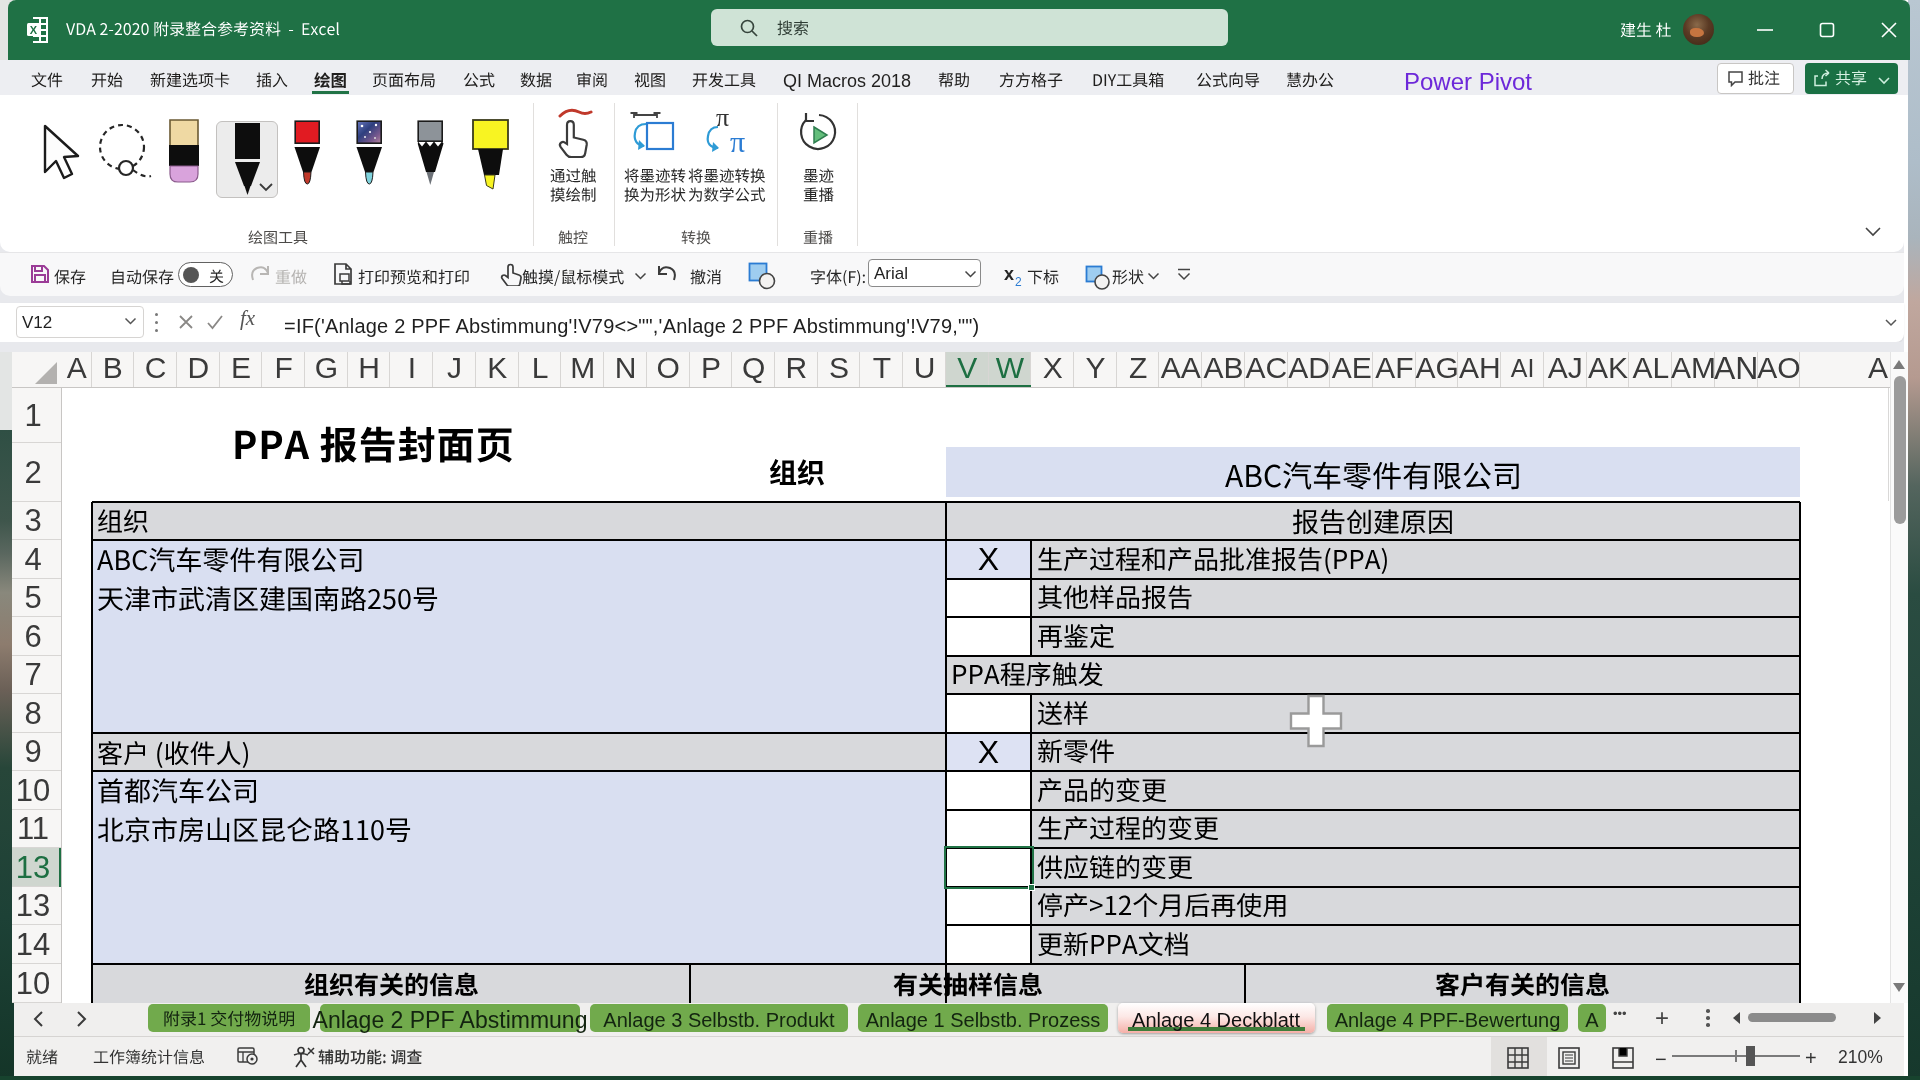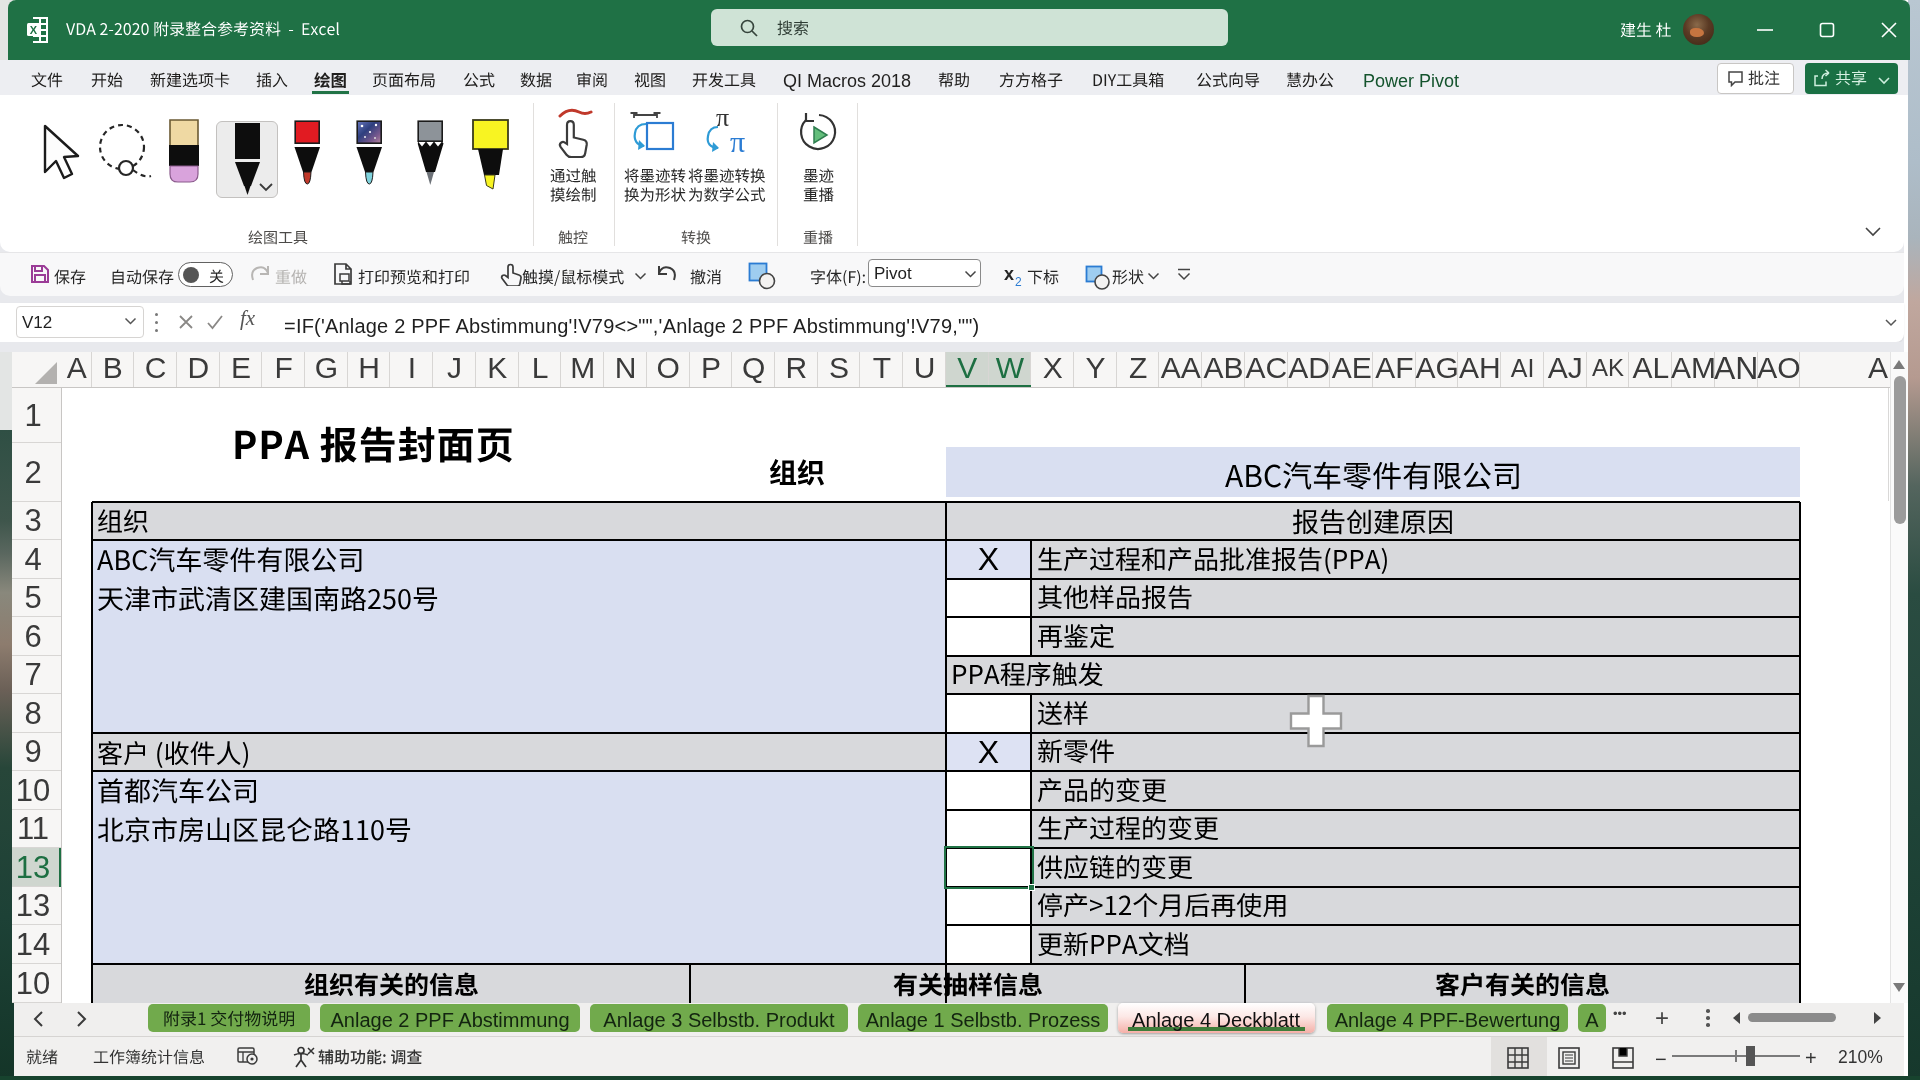--- a/index.html
+++ b/index.html
@@ -83,21 +83,21 @@
     <path transform="translate(0,16.0)" d="M5.2 -13C4.2 -10.6 2.6 -8.3 0.8 -6.8C1.1 -6.7 1.7 -6.2 1.9 -6C3.7 -7.6 5.4 -10 6.5 -12.6ZM10.6 -13.1L9.5 -12.6C10.7 -10.2 12.7 -7.5 14.4 -6C14.7 -6.3 15.1 -6.8 15.4 -7C13.8 -8.3 11.7 -10.9 10.6 -13.1ZM2.6 0.2C3.2 0 4 -0.1 12.5 -0.6C12.9 0 13.3 0.7 13.6 1.2L14.8 0.5C14 -0.9 12.3 -3.2 10.9 -4.9L9.8 -4.4C10.4 -3.6 11.1 -2.7 11.7 -1.7L4.3 -1.3C5.9 -3.2 7.4 -5.6 8.8 -8L7.4 -8.6C6.2 -5.9 4.2 -3.1 3.6 -2.4C3 -1.6 2.5 -1.2 2.1 -1C2.3 -0.7 2.5 0 2.6 0.2ZM27.3 -12.7C28.2 -12.1 29.2 -11.2 29.6 -10.6L30.5 -11.4C30 -12 29 -12.8 28.2 -13.3ZM25 -13.4C25 -12.4 25.1 -11.4 25.1 -10.4L16.9 -10.4L16.9 -9.3L25.2 -9.3C25.6 -3.3 27 1.3 29.6 1.3C30.8 1.3 31.3 0.5 31.5 -2.3C31.1 -2.4 30.7 -2.7 30.4 -3C30.3 -0.8 30.1 0.1 29.7 0.1C28.1 0.1 26.8 -3.9 26.4 -9.3L31.2 -9.3L31.2 -10.4L26.4 -10.4C26.3 -11.4 26.3 -12.4 26.3 -13.4ZM16.9 -0.4L17.3 0.8C19.4 0.4 22.3 -0.3 25 -1L24.9 -2L21.5 -1.3L21.5 -5.7L24.5 -5.7L24.5 -6.9L17.4 -6.9L17.4 -5.7L20.3 -5.7L20.3 -1.1ZM39 -13.5C38.8 -12.7 38.4 -11.5 38 -10.7L33.6 -10.7L33.6 1.3L34.8 1.3L34.8 -9.5L45.3 -9.5L45.3 -0.3C45.3 0 45.2 0.1 44.9 0.1C44.6 0.1 43.5 0.1 42.3 0C42.5 0.4 42.7 0.9 42.7 1.3C44.2 1.3 45.2 1.3 45.8 1.1C46.3 0.9 46.5 0.5 46.5 -0.3L46.5 -10.7L39.3 -10.7C39.7 -11.4 40.1 -12.4 40.5 -13.2ZM38 -6.3L42 -6.3L42 -3.2L38 -3.2ZM36.9 -7.4L36.9 -0.9L38 -0.9L38 -2.1L43.1 -2.1L43.1 -7.4ZM51.4 -2.9C52.4 -2.1 53.5 -0.8 54 0L54.9 -0.8C54.4 -1.6 53.3 -2.7 52.3 -3.5L58.4 -3.5L58.4 -0.2C58.4 0.1 58.3 0.1 58 0.2C57.6 0.2 56.5 0.2 55.3 0.1C55.5 0.4 55.7 0.9 55.7 1.2C57.3 1.2 58.3 1.2 58.8 1C59.4 0.9 59.6 0.6 59.6 -0.1L59.6 -3.5L63.1 -3.5L63.1 -4.7L59.6 -4.7L59.6 -5.9L58.4 -5.9L58.4 -4.7L49 -4.7L49 -3.5L52.1 -3.5ZM50.2 -12.3L50.2 -8.1C50.2 -6.6 51 -6.3 53.6 -6.3C54.2 -6.3 59.3 -6.3 60 -6.3C62 -6.3 62.5 -6.7 62.7 -8.3C62.4 -8.4 61.9 -8.5 61.6 -8.7C61.4 -7.5 61.2 -7.3 59.9 -7.3C58.8 -7.3 54.4 -7.3 53.5 -7.3C51.7 -7.3 51.4 -7.5 51.4 -8.1L51.4 -9L61.2 -9L61.2 -12.8L50.2 -12.8ZM51.4 -11.7L60 -11.7L60 -10.1L51.4 -10.1Z" fill="#201f1e"></path>
   </svg>
 <svg style="position:absolute;left:1286.0px;top:70.0px;overflow:visible" width="50" height="21">
     <path transform="translate(0,16.0)" d="M4.5 -2.5L4.5 -0.4C4.5 0.8 5 1.1 6.8 1.1C7.1 1.1 9.9 1.1 10.3 1.1C11.6 1.1 12 0.7 12.2 -1.1C11.8 -1.2 11.4 -1.3 11.1 -1.5C11 -0.1 10.9 0 10.2 0C9.5 0 7.2 0 6.8 0C5.8 0 5.7 0 5.7 -0.4L5.7 -2.5ZM6.9 -2.5C7.6 -2 8.6 -1.3 9 -0.8L9.7 -1.5C9.3 -2 8.4 -2.7 7.6 -3.1ZM12.4 -2.2C13 -1.3 13.8 0 14 0.8L15.2 0.4C14.9 -0.4 14.2 -1.6 13.5 -2.5ZM2.5 -2.4C2.2 -1.5 1.7 -0.4 1.1 0.3L2.1 0.9C2.7 0.1 3.2 -1.1 3.5 -2ZM2.8 -5.8L2.8 -5L12.3 -5L12.3 -4L2.2 -4L2.2 -3.2L13.4 -3.2L13.4 -7.6L2.3 -7.6L2.3 -6.7L12.3 -6.7L12.3 -5.8ZM1.1 -9.5L1.1 -8.7L3.8 -8.7L3.8 -7.8L4.9 -7.8L4.9 -8.7L7.4 -8.7L7.4 -9.5L4.9 -9.5L4.9 -10.2L7 -10.2L7 -11L4.9 -11L4.9 -11.8L7.2 -11.8L7.2 -12.6L4.9 -12.6L4.9 -13.4L3.8 -13.4L3.8 -12.6L1.3 -12.6L1.3 -11.8L3.8 -11.8L3.8 -11L1.6 -11L1.6 -10.2L3.8 -10.2L3.8 -9.5ZM10.8 -13.4L10.8 -12.6L8.2 -12.6L8.2 -11.8L10.8 -11.8L10.8 -11L8.6 -11L8.6 -10.2L10.8 -10.2L10.8 -9.4L8 -9.4L8 -8.6L10.8 -8.6L10.8 -7.8L11.9 -7.8L11.9 -8.6L14.8 -8.6L14.8 -9.4L11.9 -9.4L11.9 -10.2L14.3 -10.2L14.3 -11L11.9 -11L11.9 -11.8L14.6 -11.8L14.6 -12.6L11.9 -12.6L11.9 -13.4ZM18.9 -7.9C18.5 -6.5 17.7 -4.7 16.7 -3.6L17.8 -3C18.8 -4.2 19.5 -6 20 -7.5ZM28.4 -7.7C29.2 -6.1 29.9 -4 30.2 -2.7L31.4 -3.1C31.1 -4.4 30.3 -6.5 29.6 -8.1ZM22.2 -13.4L22.2 -10.6L22.2 -10.5L17.4 -10.5L17.4 -9.3L22.2 -9.3C22 -6.2 21.2 -2.4 16.7 0.4C17 0.6 17.4 1.1 17.6 1.3C22.4 -1.7 23.3 -5.9 23.5 -9.3L26.7 -9.3C26.5 -3.3 26.3 -1 25.7 -0.5C25.6 -0.3 25.4 -0.2 25.1 -0.2C24.7 -0.2 23.7 -0.2 22.6 -0.3C22.8 0 23 0.6 23 1C24 1 25 1 25.6 1C26.2 0.9 26.6 0.8 26.9 0.3C27.6 -0.5 27.8 -2.9 28.1 -9.8C28.1 -10 28.1 -10.5 28.1 -10.5L23.5 -10.5L23.5 -10.6L23.5 -13.4ZM37.2 -13C36.2 -10.6 34.6 -8.3 32.8 -6.8C33.1 -6.7 33.7 -6.2 33.9 -6C35.7 -7.6 37.4 -10 38.5 -12.6ZM42.6 -13.1L41.5 -12.6C42.7 -10.2 44.7 -7.5 46.4 -6C46.7 -6.3 47.1 -6.8 47.4 -7C45.8 -8.3 43.7 -10.9 42.6 -13.1ZM34.6 0.2C35.2 0 36 -0.1 44.5 -0.6C44.9 0 45.3 0.7 45.6 1.2L46.8 0.5C46 -0.9 44.3 -3.2 42.9 -4.9L41.8 -4.4C42.4 -3.6 43.1 -2.7 43.7 -1.7L36.3 -1.3C37.9 -3.2 39.4 -5.6 40.8 -8L39.4 -8.6C38.2 -5.9 36.2 -3.1 35.6 -2.4C35 -1.6 34.5 -1.2 34.1 -1C34.3 -0.7 34.5 0 34.6 0.2Z" fill="#201f1e"></path>
   </svg>
 <svg style="position:absolute;left:313.5px;top:69.5px;overflow:visible" width="35" height="21">
     <path transform="translate(0,16.5)" d="M0.5 -1.1L1 0.8C2.5 0.2 4.3 -0.6 6.1 -1.3L5.7 -2.9C3.8 -2.2 1.8 -1.5 0.5 -1.1ZM0.9 -6.8C1.2 -6.9 1.5 -7 2.7 -7.2C2.3 -6.5 1.9 -5.9 1.7 -5.6C1.2 -5 0.9 -4.7 0.4 -4.6C0.7 -4.1 1 -3.2 1.1 -2.8C1.5 -3.1 2.1 -3.3 5.8 -4.2C5.8 -4.6 5.8 -5.4 5.8 -5.9L3.6 -5.4C4.6 -6.7 5.5 -8.3 6.2 -9.8L4.6 -10.7C4.3 -10.1 4 -9.5 3.7 -8.9L2.6 -8.8C3.4 -10.1 4.2 -11.8 4.8 -13.4L2.9 -14.2C2.5 -12.2 1.5 -10.1 1.2 -9.6C0.9 -9.1 0.6 -8.7 0.3 -8.6C0.5 -8.1 0.8 -7.2 0.9 -6.8ZM10.5 -14.1C9.5 -11.9 7.7 -10 5.9 -8.8C6.2 -8.3 6.6 -7.3 6.8 -6.8C7.2 -7.1 7.6 -7.4 8 -7.8L8 -6.9L13.9 -6.9L13.9 -8C14.3 -7.7 14.7 -7.3 15.1 -7.1C15.2 -7.6 15.6 -8.5 16 -9C14.6 -9.9 12.9 -11.5 11.9 -12.8L12.2 -13.5ZM13.3 -8.7L8.9 -8.7C9.7 -9.4 10.4 -10.3 11 -11.2C11.6 -10.4 12.4 -9.5 13.3 -8.7ZM6.7 1.2C7.3 1 8.1 0.8 13.5 0.3C13.7 0.7 13.9 1.2 14 1.5L15.8 0.7C15.3 -0.4 14.3 -2.1 13.4 -3.4L11.9 -2.7C12.2 -2.3 12.5 -1.8 12.8 -1.3L9.4 -1C9.9 -1.9 10.6 -3.1 11.1 -3.9L15.4 -3.9L15.4 -5.7L6.6 -5.7L6.6 -3.9L9 -3.9C8.4 -3 7.6 -1.5 7.3 -1.2C7 -0.8 6.5 -0.7 6.1 -0.6C6.3 -0.2 6.6 0.7 6.7 1.2ZM17.7 -13.4L17.7 1.5L19.6 1.5L19.6 0.9L29.8 0.9L29.8 1.5L31.8 1.5L31.8 -13.4ZM20.9 -2.3C23.1 -2 25.8 -1.4 27.5 -0.8L19.6 -0.8L19.6 -5.8C19.9 -5.4 20.2 -4.8 20.3 -4.4C21.2 -4.6 22.1 -4.9 23 -5.3L22.4 -4.4C23.8 -4.1 25.5 -3.5 26.5 -3.1L27.3 -4.3C26.4 -4.7 24.8 -5.2 23.5 -5.5C24 -5.7 24.4 -5.9 24.8 -6.1C26.1 -5.4 27.5 -5 29 -4.6C29.2 -5 29.5 -5.5 29.8 -5.9L29.8 -0.8L27.7 -0.8L28.5 -2.2C26.8 -2.7 24 -3.3 21.8 -3.6ZM23.2 -11.6C22.4 -10.4 21 -9.2 19.7 -8.5C20 -8.2 20.7 -7.6 21 -7.3C21.3 -7.5 21.6 -7.8 22 -8C22.3 -7.7 22.7 -7.4 23.1 -7.1C22 -6.6 20.8 -6.3 19.6 -6.1L19.6 -11.6ZM23.3 -11.6L29.8 -11.6L29.8 -6.1C28.7 -6.4 27.6 -6.7 26.5 -7.1C27.6 -7.8 28.6 -8.7 29.3 -9.8L28.2 -10.4L27.9 -10.3L24.3 -10.3C24.5 -10.6 24.7 -10.9 24.8 -11.1ZM24.8 -7.9C24.2 -8.2 23.7 -8.5 23.2 -8.9L26.4 -8.9C25.9 -8.5 25.4 -8.2 24.8 -7.9Z" fill="#201f1e"></path>
   </svg>
 <div style="position:absolute;left:312px;top:91px;width:37px;height:3px;background:#217346"></div>
 <div style="position:absolute;left:847px;top:71px;font-family:'Liberation Sans',sans-serif;font-size:18px;line-height:21px;color:#201f1e;transform:translateX(-50%);white-space:pre">QI Macros 2018</div>
-<div style="position:absolute;left:1411px;top:71px;font-family:'Liberation Sans',sans-serif;font-size:18px;line-height:21px;color:#14532d;transform:translateX(-50%);white-space:pre">Power Pivot</div>
+<div style="position:absolute;left:1468px;top:71px;font-family:'Liberation Sans',sans-serif;font-size:24px;line-height:21px;color:#6d28d9;transform:translateX(-50%);white-space:pre">Power Pivot</div>
 <div style="position:absolute;left:1717px;top:63px;width:77px;height:31px;background:#fff;border:1px solid #c8c6c4;border-radius:4px"></div>
 <svg style="position:absolute;left:1727px;top:70px" width="17" height="17" viewBox="0 0 17 17">
     <path d="M2 2 h13 v10 h-7 l-3.5 3.5 v-3.5 h-2.5 z" fill="none" stroke="#444" stroke-width="1.5"></path>
   </svg>
 <svg style="position:absolute;left:1748.0px;top:68.0px;overflow:visible" width="34" height="21">
     <path transform="translate(0,16.0)" d="M2.9 -13.4L2.9 -10.2L0.7 -10.2L0.7 -9.1L2.9 -9.1L2.9 -5.6C2 -5.4 1.2 -5.1 0.5 -5L0.9 -3.8L2.9 -4.4L2.9 -0.2C2.9 0 2.8 0 2.6 0.1C2.4 0.1 1.7 0.1 1 0C1.1 0.4 1.3 0.8 1.3 1.2C2.4 1.2 3.1 1.1 3.5 0.9C4 0.8 4.1 0.4 4.1 -0.2L4.1 -4.8L6.1 -5.4L6 -6.4L4.1 -5.9L4.1 -9.1L5.9 -9.1L5.9 -10.2L4.1 -10.2L4.1 -13.4ZM6.6 1C6.9 0.8 7.3 0.5 10.2 -0.8C10.1 -1 10 -1.5 10 -1.9L7.8 -1L7.8 -7.1L10.1 -7.1L10.1 -8.3L7.8 -8.3L7.8 -13.2L6.6 -13.2L6.6 -1.2C6.6 -0.6 6.3 -0.2 6 0C6.3 0.2 6.5 0.7 6.6 1ZM14.2 -9.7C13.6 -9.1 12.7 -8.3 11.9 -7.7L11.9 -13.2L10.7 -13.2L10.7 -1C10.7 0.5 11 0.9 12.2 0.9C12.4 0.9 13.7 0.9 13.9 0.9C15 0.9 15.3 0.1 15.4 -2C15 -2.1 14.6 -2.3 14.3 -2.5C14.2 -0.7 14.2 -0.3 13.8 -0.3C13.6 -0.3 12.6 -0.3 12.4 -0.3C12 -0.3 11.9 -0.4 11.9 -1L11.9 -6.4C12.9 -7.1 14.1 -8.1 15.1 -8.9ZM17.5 -12.4C18.5 -11.9 19.9 -11.1 20.5 -10.6L21.2 -11.6C20.5 -12.1 19.2 -12.8 18.2 -13.2ZM16.7 -8C17.7 -7.5 19 -6.7 19.6 -6.2L20.3 -7.2C19.6 -7.7 18.3 -8.4 17.3 -8.8ZM17.1 0.3L18.1 1.1C19.1 -0.4 20.2 -2.4 21.1 -4.1L20.2 -4.9C19.3 -3.1 18 -0.9 17.1 0.3ZM24.8 -13.1C25.3 -12.3 25.9 -11.2 26.1 -10.4L27.3 -10.9C27 -11.6 26.4 -12.7 25.9 -13.5ZM21.3 -10.4L21.3 -9.2L25.6 -9.2L25.6 -5.6L22 -5.6L22 -4.5L25.6 -4.5L25.6 -0.4L20.8 -0.4L20.8 0.8L31.4 0.8L31.4 -0.4L26.8 -0.4L26.8 -4.5L30.4 -4.5L30.4 -5.6L26.8 -5.6L26.8 -9.2L31 -9.2L31 -10.4Z" fill="#333"></path>
   </svg>
 <div style="position:absolute;left:1805px;top:63px;width:93px;height:31px;background:#1a7044;border-radius:4px"></div>
 <svg style="position:absolute;left:1813px;top:69px" width="18" height="18" viewBox="0 0 18 18">
     <path d="M9 10 q0 -6 7 -6 M16 4 l-3.5 -3 M16 4 l-3.5 3" fill="none" stroke="#cdeedd" stroke-width="1.5"></path>
@@ -278,21 +278,21 @@
     <path transform="translate(0,16.0)" d="M4.9 -11.8L4.9 -10.8L6.6 -10.8C6.2 -9.9 5.7 -9.1 5.6 -8.9C5.3 -8.6 5.2 -8.4 5 -8.4C5.1 -8.1 5.2 -7.6 5.3 -7.4C5.6 -7.6 6 -7.6 9.1 -8.1L9.4 -7.4L10.2 -7.8C10 -8.4 9.5 -9.5 9 -10.2L8.2 -9.9C8.4 -9.6 8.6 -9.3 8.7 -8.9L6.4 -8.6C6.9 -9.2 7.3 -10 7.7 -10.8L10.6 -10.8L10.6 -11.8L8.3 -11.8C8.2 -12.3 8 -12.9 7.7 -13.4L6.8 -13.2C6.9 -12.8 7.1 -12.2 7.2 -11.8ZM2.4 -13.4L2.4 -10.2L0.8 -10.2L0.8 -9.1L2.4 -9.1L2.4 -5.5L0.5 -4.9L0.9 -3.8L2.4 -4.3L2.4 -0.1C2.4 0.1 2.3 0.2 2.2 0.2C2 0.2 1.5 0.2 1 0.2C1.2 0.5 1.3 1 1.3 1.2C2.1 1.2 2.6 1.2 3 1C3.3 0.8 3.4 0.5 3.4 -0.1L3.4 -4.6L5 -5.1L4.9 -6.2L3.4 -5.8L3.4 -9.1L4.9 -9.1L4.9 -10.2L3.4 -10.2L3.4 -13.4ZM6.4 -3.9L8.7 -3.9L8.7 -2.6L6.4 -2.6ZM6.4 -4.7L6.4 -6L8.7 -6L8.7 -4.7ZM5.4 -7L5.4 1.2L6.4 1.2L6.4 -1.7L8.7 -1.7L8.7 0C8.7 0.1 8.6 0.2 8.5 0.2C8.3 0.2 7.9 0.2 7.3 0.1C7.5 0.4 7.6 0.9 7.6 1.2C8.4 1.2 8.9 1.1 9.3 1C9.6 0.8 9.7 0.5 9.7 0L9.7 -7ZM12 -9.6L13.6 -9.6C13.5 -7.6 13.2 -5.9 12.7 -4.3C12.3 -5.9 12 -7.6 11.9 -9ZM11.6 -13.6C11.3 -10.9 10.8 -8.4 9.9 -6.8C10.1 -6.6 10.5 -6.1 10.6 -5.9C10.8 -6.3 11.1 -6.7 11.2 -7.2C11.4 -5.8 11.7 -4.3 12.2 -2.9C11.6 -1.6 10.8 -0.4 9.7 0.5C10 0.7 10.3 1.1 10.4 1.3C11.4 0.5 12.1 -0.5 12.7 -1.6C13.2 -0.5 13.9 0.5 14.7 1.2C14.8 1 15.2 0.5 15.4 0.3C14.5 -0.4 13.8 -1.6 13.3 -2.8C14 -4.7 14.4 -6.9 14.7 -9.6L15.4 -9.6L15.4 -10.7L12.2 -10.7C12.4 -11.5 12.6 -12.5 12.7 -13.4ZM29.8 -13C29.4 -12 28.7 -10.8 28.1 -10L29.1 -9.5C29.7 -10.3 30.4 -11.5 31 -12.5ZM21.6 -12.4C22.3 -11.5 23 -10.3 23.2 -9.4L24.3 -10C24 -10.8 23.3 -12 22.6 -12.9ZM17.4 -12.4C18.4 -11.9 19.6 -11.1 20.1 -10.5L20.9 -11.4C20.3 -12 19.1 -12.8 18.1 -13.3ZM16.6 -8.2C17.6 -7.6 18.8 -6.8 19.5 -6.2L20.2 -7.2C19.6 -7.8 18.3 -8.5 17.3 -9ZM17.1 0.3L18.1 1.1C19 -0.4 20 -2.4 20.7 -4.1L19.8 -4.8C19 -3 17.9 -0.9 17.1 0.3ZM23.2 -5L29.2 -5L29.2 -3.2L23.2 -3.2ZM23.2 -6L23.2 -7.7L29.2 -7.7L29.2 -6ZM25.7 -13.5L25.7 -8.9L22.1 -8.9L22.1 1.3L23.2 1.3L23.2 -2.2L29.2 -2.2L29.2 -0.2C29.2 0 29.1 0 28.8 0.1C28.6 0.1 27.7 0.1 26.8 0C27 0.4 27.2 0.9 27.2 1.2C28.4 1.2 29.2 1.2 29.7 1C30.2 0.8 30.3 0.4 30.3 -0.2L30.3 -8.9L26.9 -8.9L26.9 -13.5Z" fill="#262626"></path>
   </svg>
 <svg style="position:absolute;left:748px;top:262px" width="30" height="28" viewBox="0 0 30 28">
     <rect x="1.5" y="1.5" width="17" height="17" fill="#9ecdf0" stroke="#2b7cd3" stroke-width="1.8"></rect>
     <circle cx="19" cy="19" r="7.5" fill="#f3f2f1" stroke="#444" stroke-width="1.6"></circle>
   </svg>
 <svg style="position:absolute;left:810.0px;top:267.0px;overflow:visible" width="58" height="21">
     <path transform="translate(0,16.0)" d="M7.4 -5.8L7.4 -4.8L1.1 -4.8L1.1 -3.6L7.4 -3.6L7.4 -0.2C7.4 0 7.3 0.1 7 0.1C6.7 0.1 5.7 0.1 4.6 0.1C4.8 0.4 5 0.9 5.1 1.3C6.5 1.3 7.3 1.2 7.9 1.1C8.4 0.9 8.6 0.5 8.6 -0.2L8.6 -3.6L14.9 -3.6L14.9 -4.8L8.6 -4.8L8.6 -5.4C10 -6.1 11.5 -7.2 12.5 -8.3L11.6 -8.9L11.4 -8.8L3.7 -8.8L3.7 -7.7L10.2 -7.7C9.3 -7 8.3 -6.3 7.4 -5.8ZM6.8 -13.2C7.1 -12.8 7.4 -12.2 7.6 -11.8L1.3 -11.8L1.3 -8.5L2.5 -8.5L2.5 -10.6L13.5 -10.6L13.5 -8.5L14.7 -8.5L14.7 -11.8L9 -11.8C8.8 -12.3 8.4 -13 8 -13.6ZM20 -13.4C19.2 -11 17.9 -8.6 16.5 -7C16.7 -6.7 17.1 -6.1 17.2 -5.8C17.7 -6.4 18.1 -7 18.6 -7.7L18.6 1.2L19.7 1.2L19.7 -9.7C20.3 -10.8 20.7 -11.9 21.1 -13.1ZM22.7 -2.8L22.7 -1.7L25.3 -1.7L25.3 1.2L26.5 1.2L26.5 -1.7L29 -1.7L29 -2.8L26.5 -2.8L26.5 -8.3C27.5 -5.6 29 -2.9 30.7 -1.3C30.9 -1.7 31.3 -2.1 31.6 -2.3C29.8 -3.7 28.2 -6.4 27.2 -9.1L31.3 -9.1L31.3 -10.2L26.5 -10.2L26.5 -13.4L25.3 -13.4L25.3 -10.2L20.8 -10.2L20.8 -9.1L24.6 -9.1C23.6 -6.3 21.9 -3.6 20.1 -2.2C20.4 -2 20.8 -1.6 21 -1.3C22.7 -2.8 24.3 -5.5 25.3 -8.3L25.3 -2.8ZM35.8 3.1L36.7 2.7C35.3 0.5 34.7 -2.3 34.7 -5C34.7 -7.7 35.3 -10.4 36.7 -12.7L35.8 -13.1C34.4 -10.7 33.5 -8.1 33.5 -5C33.5 -1.8 34.4 0.8 35.8 3.1ZM39 0L40.5 0L40.5 -5.3L45 -5.3L45 -6.5L40.5 -6.5L40.5 -10.5L45.8 -10.5L45.8 -11.7L39 -11.7ZM47.8 3.1C49.3 0.8 50.2 -1.8 50.2 -5C50.2 -8.1 49.3 -10.7 47.8 -13.1L46.9 -12.7C48.3 -10.4 49 -7.7 49 -5C49 -2.3 48.3 0.5 46.9 2.7ZM53.9 -6.2C54.4 -6.2 54.9 -6.7 54.9 -7.4C54.9 -8 54.4 -8.5 53.9 -8.5C53.3 -8.5 52.8 -8 52.8 -7.4C52.8 -6.7 53.3 -6.2 53.9 -6.2ZM53.9 0.2C54.4 0.2 54.9 -0.2 54.9 -0.9C54.9 -1.6 54.4 -2 53.9 -2C53.3 -2 52.8 -1.6 52.8 -0.9C52.8 -0.2 53.3 0.2 53.9 0.2Z" fill="#262626"></path>
   </svg>
 <div style="position:absolute;left:868px;top:259px;width:113px;height:28px;background:#fff;border:1.5px solid #8a8a8a;border-radius:4px"></div>
-<div style="position:absolute;left:874px;top:264px;font-family:'Liberation Sans',sans-serif;font-size:17px;line-height:20px;color:#1f1f1f;white-space:pre">Pivot</div>
+<div style="position:absolute;left:874px;top:264px;font-family:'Liberation Sans',sans-serif;font-size:17px;line-height:20px;color:#1f1f1f;white-space:pre">Arial</div>
 <svg style="position:absolute;left:964px;top:270px" width="13" height="9" viewBox="0 0 13 9">
     <path d="M1.5 1.5 l5 5 l5 -5" fill="none" stroke="#444" stroke-width="1.5"></path>
   </svg>
 <div style="position:absolute;left:1004px;top:264px;font-family:'Liberation Sans',sans-serif;font-size:18px;line-height:21px;color:#262626;font-weight:bold;white-space:pre">x</div>
 <div style="position:absolute;left:1015px;top:275px;font-family:'Liberation Sans',sans-serif;font-size:12px;line-height:14px;color:#2b7cd3;white-space:pre">2</div>
 <svg style="position:absolute;left:1027.0px;top:267.0px;overflow:visible" width="34" height="21">
     <path transform="translate(0,16.0)" d="M0.9 -12.3L0.9 -11.1L7.1 -11.1L7.1 1.3L8.3 1.3L8.3 -7.2C10.2 -6.2 12.3 -4.9 13.4 -4L14.3 -5.1C13 -6.1 10.4 -7.5 8.5 -8.4L8.3 -8.2L8.3 -11.1L15.1 -11.1L15.1 -12.3ZM23.5 -12.2L23.5 -11.1L30.4 -11.1L30.4 -12.2ZM28.5 -5.2C29.2 -3.6 30 -1.5 30.2 -0.3L31.3 -0.7C31 -1.9 30.3 -4 29.5 -5.5ZM23.9 -5.5C23.4 -3.8 22.7 -2.1 21.8 -0.9C22.1 -0.8 22.6 -0.4 22.8 -0.3C23.7 -1.5 24.5 -3.4 25 -5.2ZM22.8 -8.4L22.8 -7.3L26.2 -7.3L26.2 -0.3C26.2 -0.1 26.1 0 25.9 0C25.7 0 24.9 0 24.1 0C24.2 0.4 24.4 0.9 24.5 1.2C25.6 1.2 26.3 1.2 26.8 1C27.2 0.8 27.4 0.4 27.4 -0.3L27.4 -7.3L31.3 -7.3L31.3 -8.4ZM19.2 -13.4L19.2 -10L16.8 -10L16.8 -8.9L19 -8.9C18.4 -6.9 17.4 -4.6 16.4 -3.4C16.6 -3.1 16.9 -2.6 17.1 -2.3C17.9 -3.3 18.6 -5 19.2 -6.8L19.2 1.3L20.4 1.3L20.4 -7.1C21 -6.3 21.6 -5.3 21.9 -4.8L22.6 -5.8C22.3 -6.2 20.9 -8 20.4 -8.5L20.4 -8.9L22.5 -8.9L22.5 -10L20.4 -10L20.4 -13.4Z" fill="#262626"></path>
   </svg>
 <svg style="position:absolute;left:1085px;top:265px" width="28" height="26" viewBox="0 0 28 26">
     <rect x="1.5" y="1.5" width="15" height="15" fill="#9ecdf0" stroke="#2b7cd3" stroke-width="1.8"></rect>
@@ -403,21 +403,21 @@
 <div style="position:absolute;left:1394.46px;top:353px;font-family:'Liberation Sans',sans-serif;font-size:30px;line-height:30px;color:#3a3a3a;transform:translateX(-50%);white-space:pre">AF</div>
 <div style="position:absolute;left:1415.8px;top:352px;width:42.7px;height:36px;background:#f7f6f5;border-right:1px solid #d8d6d4"></div>
 <div style="position:absolute;left:1437.1799999999998px;top:353px;font-family:'Liberation Sans',sans-serif;font-size:30px;line-height:30px;color:#3a3a3a;transform:translateX(-50%);white-space:pre">AG</div>
 <div style="position:absolute;left:1458.5px;top:352px;width:42.7px;height:36px;background:#f7f6f5;border-right:1px solid #d8d6d4"></div>
 <div style="position:absolute;left:1479.9px;top:353px;font-family:'Liberation Sans',sans-serif;font-size:30px;line-height:30px;color:#3a3a3a;transform:translateX(-50%);white-space:pre">AH</div>
 <div style="position:absolute;left:1501.3px;top:352px;width:42.7px;height:36px;background:#f7f6f5;border-right:1px solid #d8d6d4"></div>
 <div style="position:absolute;left:1522.62px;top:353px;font-family:'Liberation Sans',sans-serif;font-size:25px;line-height:30px;color:#3a3a3a;transform:translateX(-50%);white-space:pre">AI</div>
 <div style="position:absolute;left:1544.0px;top:352px;width:42.7px;height:36px;background:#f7f6f5;border-right:1px solid #d8d6d4"></div>
 <div style="position:absolute;left:1565.3400000000001px;top:353px;font-family:'Liberation Sans',sans-serif;font-size:30px;line-height:30px;color:#3a3a3a;transform:translateX(-50%);white-space:pre">AJ</div>
 <div style="position:absolute;left:1586.7px;top:352px;width:42.7px;height:36px;background:#f7f6f5;border-right:1px solid #d8d6d4"></div>
-<div style="position:absolute;left:1608.06px;top:353px;font-family:'Liberation Sans',sans-serif;font-size:24px;line-height:30px;color:#3a3a3a;transform:translateX(-50%);white-space:pre">AK</div>
+<div style="position:absolute;left:1608.06px;top:353px;font-family:'Liberation Sans',sans-serif;font-size:30px;line-height:30px;color:#3a3a3a;transform:translateX(-50%);white-space:pre">AK</div>
 <div style="position:absolute;left:1629.4px;top:352px;width:42.7px;height:36px;background:#f7f6f5;border-right:1px solid #d8d6d4"></div>
 <div style="position:absolute;left:1650.78px;top:353px;font-family:'Liberation Sans',sans-serif;font-size:30px;line-height:30px;color:#3a3a3a;transform:translateX(-50%);white-space:pre">AL</div>
 <div style="position:absolute;left:1672.1px;top:352px;width:42.7px;height:36px;background:#f7f6f5;border-right:1px solid #d8d6d4"></div>
 <div style="position:absolute;left:1693.5px;top:353px;font-family:'Liberation Sans',sans-serif;font-size:30px;line-height:30px;color:#3a3a3a;transform:translateX(-50%);white-space:pre">AM</div>
 <div style="position:absolute;left:1714.9px;top:352px;width:42.7px;height:36px;background:#f7f6f5;border-right:1px solid #d8d6d4"></div>
 <div style="position:absolute;left:1736.2199999999998px;top:353px;font-family:'Liberation Sans',sans-serif;font-size:32px;line-height:30px;color:#3a3a3a;transform:translateX(-50%);white-space:pre">AN</div>
 <div style="position:absolute;left:1757.6px;top:352px;width:42.7px;height:36px;background:#f7f6f5;border-right:1px solid #d8d6d4"></div>
 <div style="position:absolute;left:1778.94px;top:353px;font-family:'Liberation Sans',sans-serif;font-size:30px;line-height:30px;color:#3a3a3a;transform:translateX(-50%);white-space:pre">AO</div>
 <div style="position:absolute;left:1800.3px;top:352px;width:42.7px;height:36px;background:#f7f6f5;border-right:1px solid #d8d6d4"></div>
 <div style="position:absolute;left:1821.6599999999999px;top:353px;font-family:'Liberation Sans',sans-serif;font-size:30px;line-height:30px;color:#3a3a3a;transform:translateX(-50%);white-space:pre">AP</div>
@@ -606,21 +606,21 @@
     <path d="M12 2 L5 9 L12 16" fill="none" stroke="#3b3b3b" stroke-width="2"></path>
   </svg>
 <svg style="position:absolute;left:72px;top:1010px" width="18" height="18" viewBox="0 0 18 18">
     <path d="M6 2 L13 9 L6 16" fill="none" stroke="#3b3b3b" stroke-width="2"></path>
   </svg>
 <div style="position:absolute;left:148px;top:1004px;width:162px;height:28px;background:#71aa4c;border-radius:5px"></div>
 <svg style="position:absolute;left:162.9px;top:1008.0px;overflow:visible" width="134" height="22">
     <path transform="translate(0,17.0)" d="M9.8 -7C10.4 -5.8 11.2 -4.2 11.5 -3.1L12.5 -3.6C12.2 -4.7 11.4 -6.3 10.7 -7.5ZM13.6 -14.1L13.6 -10.4L9.4 -10.4L9.4 -9.2L13.6 -9.2L13.6 -0.3C13.6 0 13.5 0.1 13.3 0.1C13 0.1 12.2 0.1 11.3 0.1C11.5 0.4 11.7 1 11.7 1.3C13 1.3 13.7 1.3 14.2 1.1C14.7 0.9 14.9 0.5 14.9 -0.3L14.9 -9.2L16.4 -9.2L16.4 -10.4L14.9 -10.4L14.9 -14.1ZM8.8 -14.3C8.1 -11.8 6.8 -9.4 5.4 -7.8C5.6 -7.5 6.1 -7 6.2 -6.7C6.6 -7.2 7 -7.8 7.4 -8.4L7.4 1.3L8.6 1.3L8.6 -10.5C9.1 -11.6 9.6 -12.8 9.9 -14ZM1.4 -13.5L1.4 1.4L2.6 1.4L2.6 -12.4L4.6 -12.4C4.3 -11.2 3.8 -9.6 3.4 -8.4C4.5 -7 4.8 -5.8 4.8 -4.8C4.8 -4.3 4.7 -3.8 4.5 -3.6C4.3 -3.5 4.1 -3.4 4 -3.4C3.7 -3.4 3.4 -3.4 3.1 -3.5C3.3 -3.1 3.3 -2.7 3.3 -2.3C3.7 -2.3 4.1 -2.3 4.4 -2.3C4.8 -2.4 5 -2.5 5.3 -2.7C5.7 -3 5.9 -3.7 5.9 -4.7C5.9 -5.8 5.7 -7.1 4.5 -8.5C5 -9.9 5.6 -11.7 6.1 -13.1L5.3 -13.6L5.1 -13.5ZM19.3 -5.4C20.4 -4.8 21.7 -3.8 22.4 -3.2L23.3 -4C22.6 -4.7 21.2 -5.6 20.1 -6.2ZM19.3 -13.3L19.3 -12.2L29.6 -12.2L29.5 -10.6L19.8 -10.6L19.8 -9.4L29.4 -9.4L29.3 -7.9L18.1 -7.9L18.1 -6.7L24.8 -6.7L24.8 -3.6C22.4 -2.6 19.8 -1.5 18.2 -0.9L18.8 0.2C20.5 -0.5 22.7 -1.4 24.8 -2.4L24.8 0C24.8 0.2 24.8 0.3 24.5 0.3C24.2 0.3 23.3 0.3 22.3 0.3C22.4 0.6 22.6 1.1 22.7 1.4C24 1.4 24.9 1.4 25.4 1.2C26 1 26.1 0.7 26.1 0L26.1 -4C27.6 -1.8 29.7 -0.2 32.4 0.7C32.5 0.3 32.9 -0.2 33.2 -0.4C31.4 -0.9 29.8 -1.8 28.5 -3C29.6 -3.7 30.8 -4.6 31.9 -5.5L30.8 -6.3C30 -5.5 28.7 -4.5 27.7 -3.8C27.1 -4.5 26.5 -5.3 26.1 -6.2L26.1 -6.7L33 -6.7L33 -7.9L30.7 -7.9C30.8 -9.6 30.9 -11.7 31 -13.3L30 -13.4L29.8 -13.3ZM35.5 0L42.3 0L42.3 -1.3L39.8 -1.3L39.8 -12.5L38.6 -12.5C38 -12.1 37.2 -11.8 36.1 -11.6L36.1 -10.6L38.3 -10.6L38.3 -1.3L35.5 -1.3ZM52.6 -10.1C51.6 -8.9 49.9 -7.5 48.4 -6.7C48.7 -6.5 49.2 -6 49.4 -5.7C50.9 -6.7 52.7 -8.2 53.9 -9.7ZM57.7 -9.4C59.3 -8.3 61.2 -6.7 62.1 -5.6L63.2 -6.5C62.2 -7.6 60.3 -9.1 58.8 -10.2ZM53.2 -7.2L52.1 -6.8C52.8 -5.2 53.7 -3.7 54.9 -2.6C53.1 -1.2 50.8 -0.3 48 0.2C48.3 0.5 48.7 1.1 48.8 1.4C51.6 0.7 53.9 -0.3 55.8 -1.7C57.6 -0.3 59.9 0.7 62.7 1.3C62.9 0.9 63.2 0.4 63.5 0.1C60.8 -0.4 58.5 -1.3 56.7 -2.6C58 -3.7 58.9 -5.2 59.6 -6.9L58.3 -7.3C57.7 -5.7 56.9 -4.4 55.8 -3.4C54.7 -4.4 53.8 -5.7 53.2 -7.2ZM54.3 -14C54.8 -13.4 55.2 -12.5 55.5 -11.9L48.4 -11.9L48.4 -10.7L63.1 -10.7L63.1 -11.9L56 -11.9L56.8 -12.2C56.6 -12.8 56 -13.8 55.6 -14.4ZM71.2 -6.9C72 -5.5 73.2 -3.7 73.7 -2.6L74.9 -3.3C74.3 -4.3 73.2 -6.1 72.3 -7.4ZM77 -14.1L77 -10.5L70.1 -10.5L70.1 -9.2L77 -9.2L77 -0.4C77 0 76.9 0.1 76.4 0.1C76.1 0.2 74.7 0.2 73.2 0.1C73.4 0.5 73.6 1 73.7 1.4C75.6 1.4 76.7 1.4 77.4 1.2C78 1 78.3 0.6 78.3 -0.4L78.3 -9.2L80.5 -9.2L80.5 -10.5L78.3 -10.5L78.3 -14.1ZM69.3 -14.2C68.3 -11.5 66.6 -8.9 64.9 -7.3C65.1 -7 65.5 -6.3 65.7 -6C66.3 -6.6 66.8 -7.3 67.4 -8.1L67.4 1.3L68.7 1.3L68.7 -10C69.4 -11.2 70 -12.5 70.5 -13.8ZM90.3 -14.3C89.8 -11.7 88.7 -9.3 87.3 -7.7C87.6 -7.5 88.1 -7.2 88.3 -7C89 -7.9 89.7 -9 90.3 -10.2L91.7 -10.2C90.9 -7.5 89.4 -4.6 87.6 -3.2C88 -3 88.4 -2.7 88.6 -2.5C90.5 -4.1 92 -7.3 92.8 -10.2L94.2 -10.2C93.3 -5.9 91.5 -1.7 88.7 0.3C89 0.5 89.5 0.8 89.8 1.1C92.6 -1.2 94.5 -5.7 95.3 -10.2L96.1 -10.2C95.8 -3.5 95.4 -0.9 94.9 -0.3C94.7 -0.1 94.5 0 94.2 0C93.9 0 93.2 -0.1 92.5 -0.1C92.7 0.2 92.8 0.8 92.8 1.2C93.6 1.2 94.3 1.2 94.8 1.2C95.3 1.1 95.6 1 95.9 0.5C96.6 -0.4 97 -3 97.4 -10.8C97.4 -10.9 97.4 -11.4 97.4 -11.4L90.7 -11.4C91 -12.3 91.3 -13.2 91.5 -14.1ZM82.9 -13.3C82.7 -11.2 82.4 -9 81.7 -7.6C82 -7.5 82.5 -7.2 82.7 -7C83 -7.7 83.2 -8.6 83.5 -9.6L85 -9.6L85 -5.7C83.8 -5.4 82.7 -5.1 81.8 -4.8L82.2 -3.6L85 -4.5L85 1.4L86.2 1.4L86.2 -4.9L88.3 -5.6L88.2 -6.7L86.2 -6.1L86.2 -9.6L88 -9.6L88 -10.8L86.2 -10.8L86.2 -14.3L85 -14.3L85 -10.8L83.7 -10.8C83.8 -11.6 83.9 -12.3 84 -13.1ZM100.1 -13.1C101 -12.3 102.2 -11.1 102.7 -10.4L103.6 -11.3C103.1 -12 101.9 -13.1 101 -13.9ZM106 -9.7L111.8 -9.7L111.8 -6.6L106 -6.6ZM101.2 0.7C101.5 0.4 101.9 0 105.1 -2.4C105 -2.6 104.8 -3.1 104.7 -3.5L102.8 -2.1L102.8 -8.9L99 -8.9L99 -7.7L101.5 -7.7L101.5 -2C101.5 -1.3 100.8 -0.7 100.5 -0.5C100.7 -0.2 101.1 0.4 101.2 0.7ZM104.8 -10.9L104.8 -5.5L106.9 -5.5C106.7 -2.7 106.1 -0.7 103.3 0.4C103.6 0.6 103.9 1.1 104.1 1.4C107.2 0.1 107.9 -2.2 108.2 -5.5L109.7 -5.5L109.7 -0.6C109.7 0.7 110 1.1 111.3 1.1C111.6 1.1 112.8 1.1 113 1.1C114.1 1.1 114.4 0.5 114.5 -1.6C114.2 -1.8 113.7 -2 113.4 -2.2C113.4 -0.3 113.3 -0.1 112.9 -0.1C112.6 -0.1 111.7 -0.1 111.5 -0.1C111.1 -0.1 111 -0.1 111 -0.6L111 -5.5L113.1 -5.5L113.1 -10.9L111.3 -10.9C111.8 -11.8 112.3 -12.9 112.7 -13.9L111.4 -14.3C111.1 -13.2 110.5 -11.8 109.9 -10.9L107 -10.9L108.2 -11.4C107.9 -12.1 107.2 -13.3 106.6 -14.2L105.5 -13.8C106.1 -12.9 106.8 -11.6 107 -10.9ZM121 -7.7L121 -4.3L117.8 -4.3L117.8 -7.7ZM121 -8.8L117.8 -8.8L117.8 -12.1L121 -12.1ZM116.6 -13.2L116.6 -1.5L117.8 -1.5L117.8 -3.1L122.2 -3.1L122.2 -13.2ZM129.8 -12.4L129.8 -9.4L125 -9.4L125 -12.4ZM123.8 -13.5L123.8 -7.5C123.8 -4.8 123.5 -1.6 120.6 0.6C120.9 0.8 121.3 1.2 121.5 1.5C123.5 0 124.3 -2.1 124.7 -4.1L129.8 -4.1L129.8 -0.3C129.8 0 129.6 0.1 129.3 0.1C129 0.1 128 0.1 126.9 0.1C127.1 0.4 127.3 1 127.3 1.3C128.8 1.3 129.7 1.3 130.3 1.1C130.8 0.9 131 0.5 131 -0.3L131 -13.5ZM129.8 -8.3L129.8 -5.3L124.9 -5.3C125 -6 125 -6.8 125 -7.5L125 -8.3Z" fill="#132410"></path>
   </svg>
 <div style="position:absolute;left:320px;top:1004px;width:260px;height:28px;background:#71aa4c;border-radius:5px"></div>
-<div style="position:absolute;left:450.0px;top:1008px;font-family:'Liberation Sans',sans-serif;font-size:20px;line-height:24px;color:#132410;transform:translateX(-50%);white-space:pre">Anlage 2 PPF Abstimmung</div>
+<div style="position:absolute;left:450.0px;top:1008px;font-family:'Liberation Sans',sans-serif;font-size:23px;line-height:24px;color:#132410;transform:translateX(-50%);white-space:pre">Anlage 2 PPF Abstimmung</div>
 <div style="position:absolute;left:590px;top:1004px;width:258px;height:28px;background:#71aa4c;border-radius:5px"></div>
 <div style="position:absolute;left:719.0px;top:1008px;font-family:'Liberation Sans',sans-serif;font-size:20px;line-height:24px;color:#132410;transform:translateX(-50%);white-space:pre">Anlage 3 Selbstb. Produkt</div>
 <div style="position:absolute;left:858px;top:1004px;width:250px;height:28px;background:#71aa4c;border-radius:5px"></div>
 <div style="position:absolute;left:983.0px;top:1008px;font-family:'Liberation Sans',sans-serif;font-size:20px;line-height:24px;color:#132410;transform:translateX(-50%);white-space:pre">Anlage 1 Selbstb. Prozess</div>
 <div style="position:absolute;left:1118px;top:1003px;width:197px;height:30px;background:linear-gradient(180deg,#ffffff 0%,#fce8e6 45%,#f5b0a8 100%);border-radius:5px;box-shadow:0 1px 3px rgba(0,0,0,0.35)"></div>
 <div style="position:absolute;left:1128px;top:1027px;width:177px;height:3.5px;background:#3f7d3a"></div>
 <div style="position:absolute;left:1216px;top:1008px;font-family:'Liberation Sans',sans-serif;font-size:20px;line-height:24px;color:#111;transform:translateX(-50%);white-space:pre">Anlage 4 Deckblatt</div>
 <div style="position:absolute;left:1327px;top:1004px;width:241px;height:28px;background:#71aa4c;border-radius:5px"></div>
 <div style="position:absolute;left:1447.5px;top:1008px;font-family:'Liberation Sans',sans-serif;font-size:20px;line-height:24px;color:#132410;transform:translateX(-50%);white-space:pre">Anlage 4 PPF-Bewertung</div>
 <div style="position:absolute;left:1578px;top:1004px;width:28px;height:28px;background:#71aa4c;border-radius:5px"></div>

